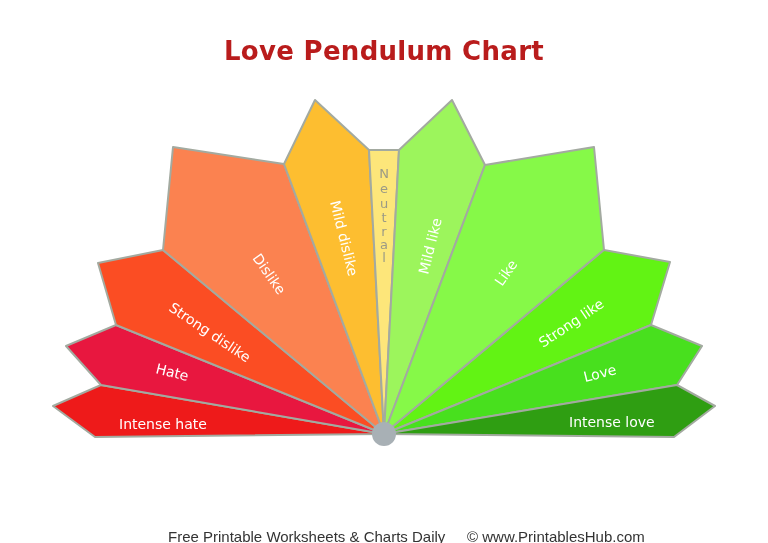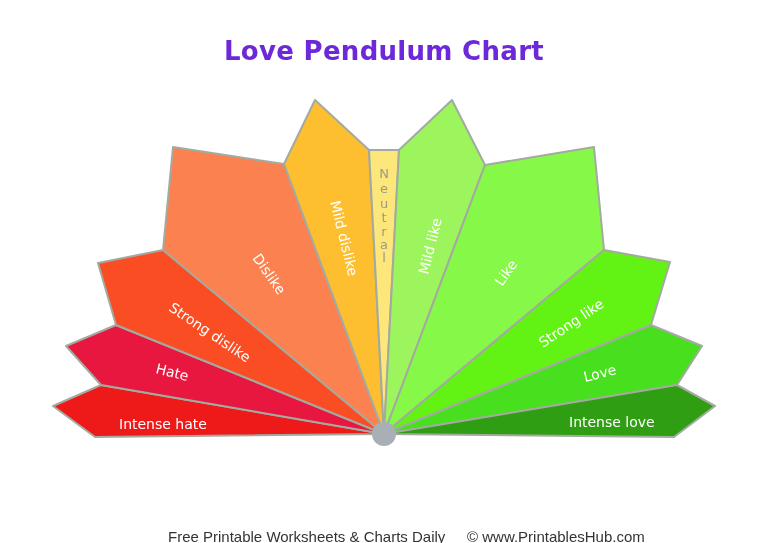--- a/index.html
+++ b/index.html
@@ -1,17 +1,17 @@
 <!DOCTYPE html>
 <html><head>
 <meta charset="utf-8">
 <style>
   html, body { margin: 0; padding: 0; background: #ffffff; }
   body { width: 768px; height: 543px; position: relative; overflow: hidden; font-family: "DejaVu Sans", sans-serif; }
-  .title { position: absolute; left: 0; width: 768px; top: 36px; text-align: center; font-size: 26px; font-weight: bold; color: #6d28d9; letter-spacing: 0.3px; }
+  .title { position: absolute; left: 0; width: 768px; top: 36px; text-align: center; font-size: 26px; font-weight: bold; color: #b91c1c; letter-spacing: 0.3px; }
   svg.chart { position: absolute; left: 0; top: 0; }
   .seg { stroke: #a3aaa0; stroke-width: 2; stroke-linejoin: round; }
   .lbl { fill: #ffffff; font-family: "DejaVu Sans", sans-serif; font-size: 14px; }
   .neutral-lbl { fill: #9b9a86; font-family: "DejaVu Sans", sans-serif; font-size: 13px; }
   .footer { position: absolute; top: 528px; font-family: Liberation Sans, sans-serif; font-size: 15px; color: #333333; }
   .footer-left { left: 168px; }
   .footer-right { left: 467px; text-align: right; }
 </style>
 </head>
 <body>

